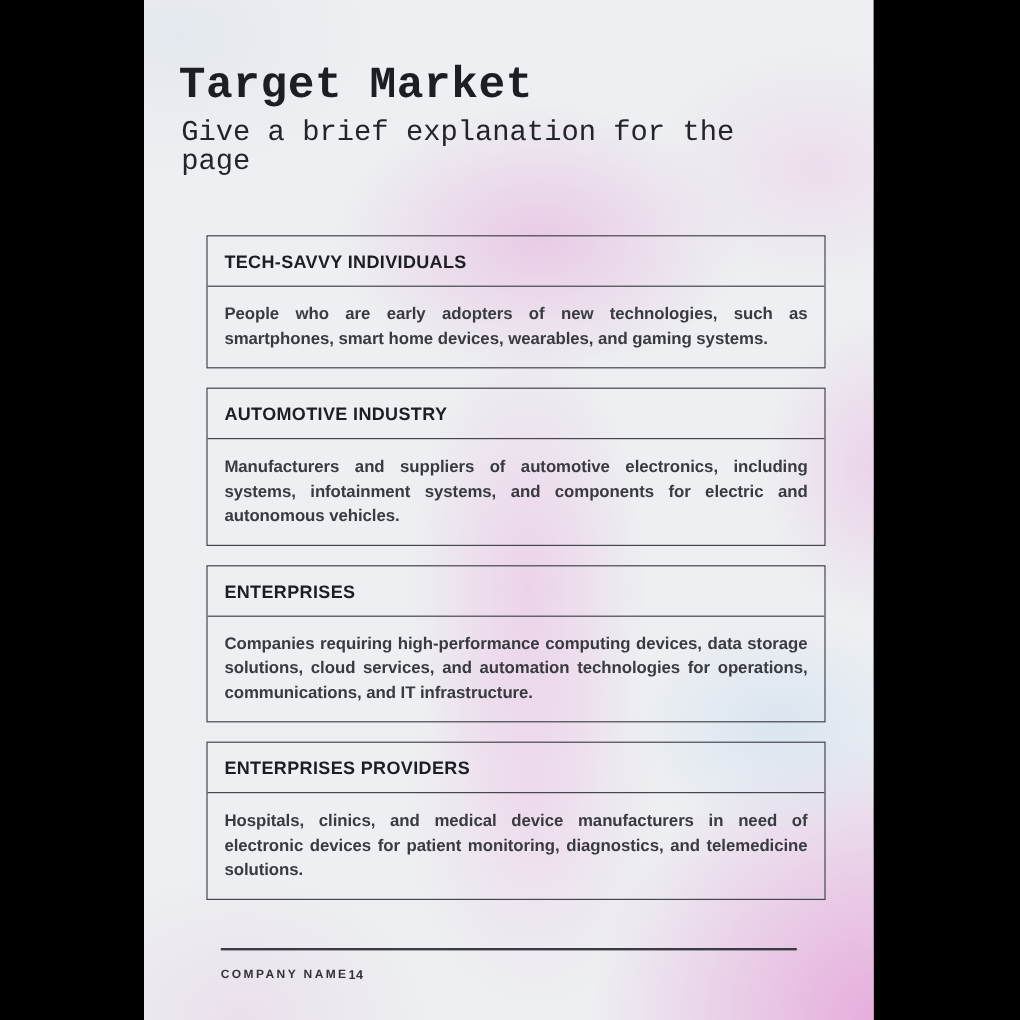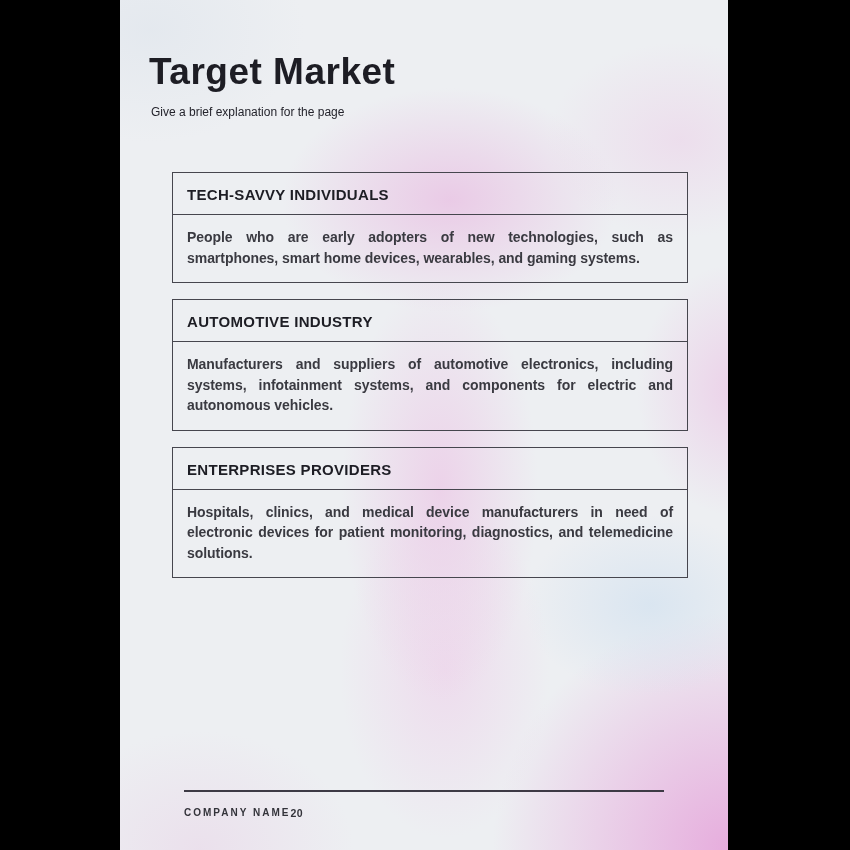--- a/index.html
+++ b/index.html
@@ -31,32 +31,33 @@
       radial-gradient(ellipse 190px 140px at 560px 140px, rgba(236,208,232,0.55) 0%, rgba(236,208,232,0) 70%),
       radial-gradient(ellipse 140px 300px at 320px 490px, rgba(236,203,231,0.80) 0%, rgba(236,203,231,0) 70%),
       radial-gradient(ellipse 150px 240px at 325px 670px, rgba(238,209,234,0.65) 0%, rgba(238,209,234,0) 70%),
       radial-gradient(ellipse 140px 180px at 615px 390px, rgba(235,197,229,0.70) 0%, rgba(235,197,229,0) 70%),
       radial-gradient(ellipse 180px 130px at 530px 605px, rgba(213,227,240,0.80) 0%, rgba(213,227,240,0) 70%),
       radial-gradient(circle 330px at 610px 850px,        rgba(230,169,220,0.95) 0%, rgba(230,169,220,0) 72%),
       radial-gradient(ellipse 220px 170px at 80px 850px,  rgba(232,206,229,0.45) 0%, rgba(232,206,229,0) 70%);
   }
   .page-header {
     padding: 50px 62px 0 29px;
+    font-family: Liberation Mono, monospace;
   }
   .page-title {
     margin: 0;
     font-size: 37px;
     line-height: 44px;
     font-weight: 700;
     letter-spacing: 0.5px;
     color: #1d1d24;
   }
   .page-subtitle {
     margin: 6px 0 0 2px;
-    font-size: 12px;
+    font-size: 24px;
     line-height: 24px;
     font-weight: 400;
     color: #24242c;
   }
   .sections {
     margin: 48px 40px 0 21px;
     padding-left: 31px;
   }
   .card {
     border: 1px solid #46464e;
@@ -132,32 +133,38 @@
         </div>
       </section>
 
       <section class="card">
         <div class="card-header">AUTOMOTIVE INDUSTRY</div>
         <div class="card-body">
           <p>Manufacturers and suppliers of automotive electronics, including systems, infotainment systems, and components for electric and autonomous vehicles.</p>
         </div>
       </section>
 
+      <section class="card">
+        <div class="card-header">ENTERPRISES</div>
+        <div class="card-body">
+          <p>Companies requiring high-performance computing devices, data storage solutions, cloud services, and automation technologies for operations, communications, and IT infrastructure.</p>
+        </div>
+      </section>
 
       <section class="card">
         <div class="card-header">ENTERPRISES PROVIDERS</div>
         <div class="card-body">
           <p>Hospitals, clinics, and medical device manufacturers in need of electronic devices for patient monitoring, diagnostics, and telemedicine solutions.</p>
         </div>
       </section>
 
     </main>
 
     <footer class="page-footer">
       <div class="footer-divider"></div>
       <div class="footer-row">
         <span class="company-name">COMPANY NAME</span>
-        <span class="page-number">20</span>
+        <span class="page-number">14</span>
       </div>
     </footer>
 
   </div>
 </div>
 
 </body></html>

